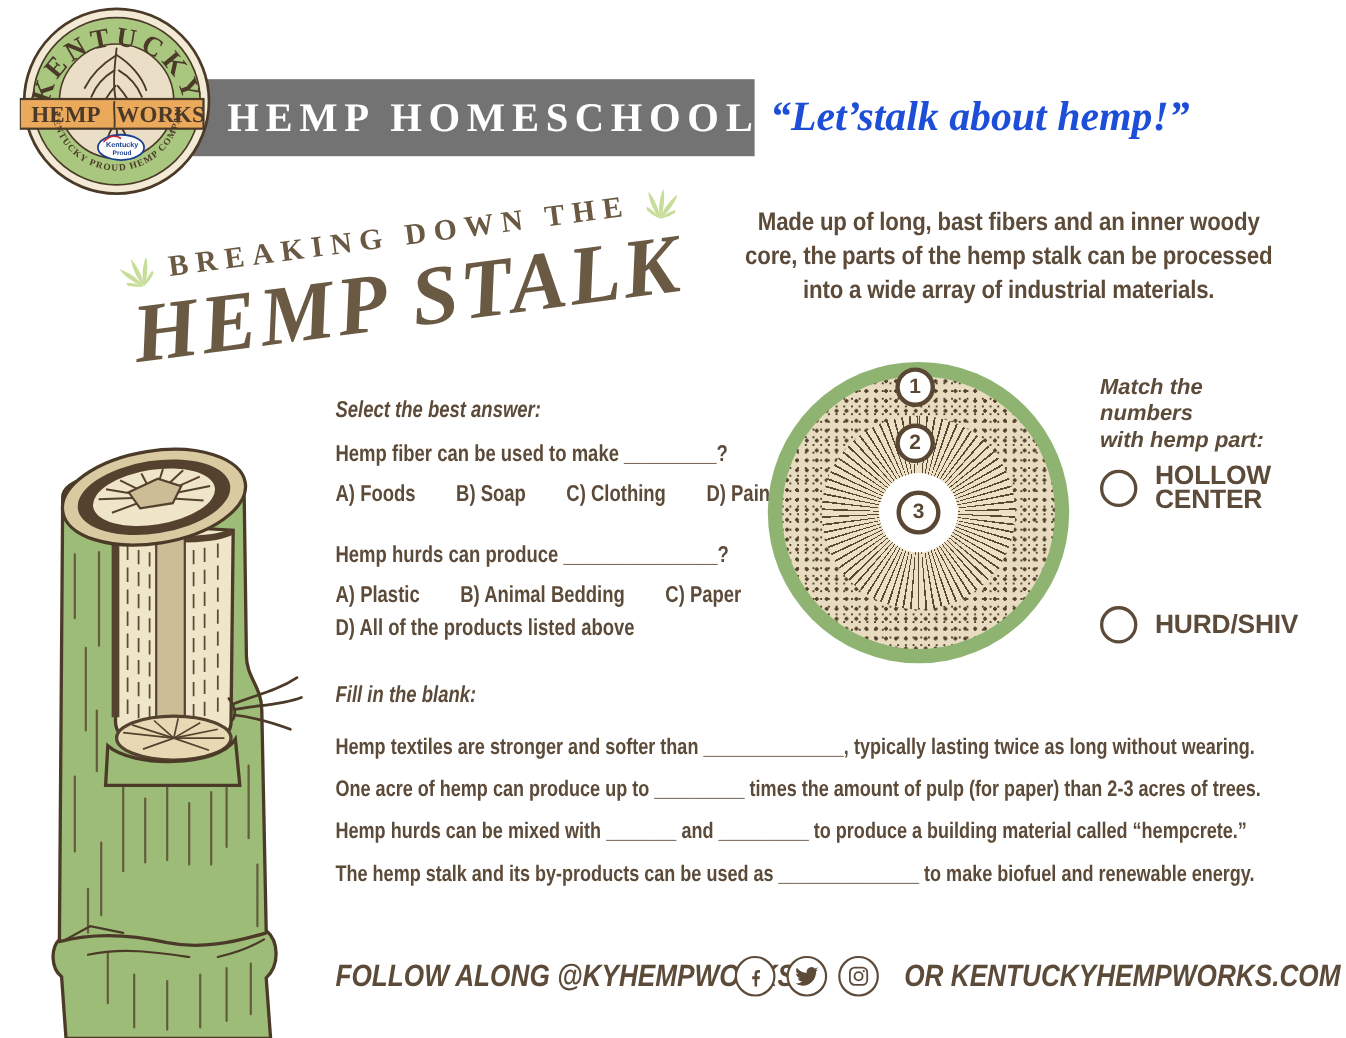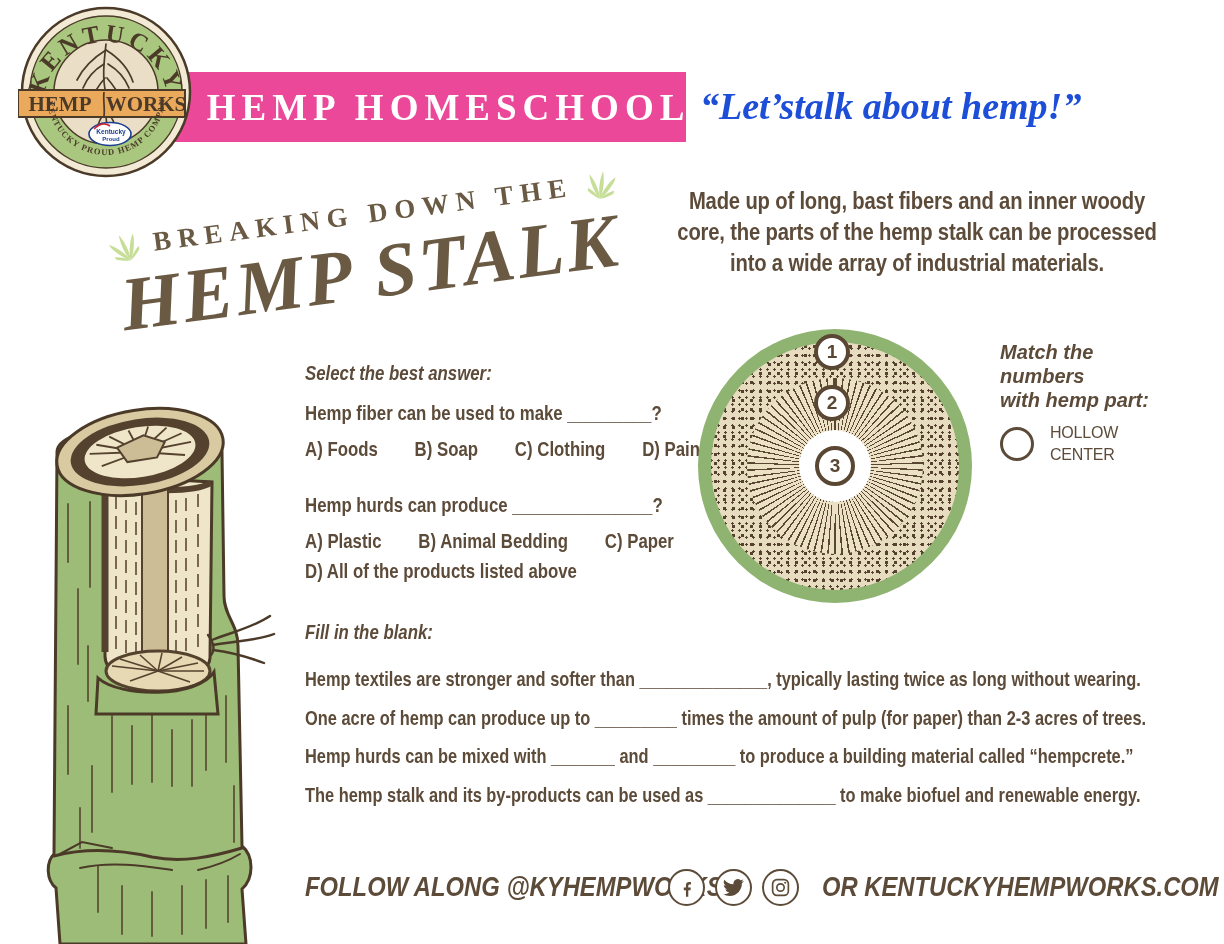--- a/index.html
+++ b/index.html
@@ -1,20 +1,20 @@
 <!DOCTYPE html>
 <html><head>
 <meta charset="utf-8">
 <style>
   html,body{margin:0;padding:0;background:#fff;}
   .page{position:relative;width:1224px;height:944px;background:#ffffff;overflow:hidden;
         font-family:"Liberation Sans",sans-serif;}
 
   
-  .banner{position:absolute;left:175px;top:72px;width:511px;height:70px;background:#ec4899;
+  .banner{position:absolute;left:175px;top:72px;width:511px;height:70px;background:#737373;
           display:flex;align-items:center;justify-content:center;padding-left:36px;box-sizing:border-box;}
   .banner-title{font-family:"Liberation Serif",serif;font-weight:700;font-size:37px;color:#ffffff;
           letter-spacing:6px;white-space:nowrap;}
   .tagline{position:absolute;left:700px;top:84px;width:480px;
           font-family:"Liberation Serif",serif;font-style:italic;font-weight:700;font-size:38px;
           color:#1d4ed8;white-space:nowrap;}
   .logo{position:absolute;left:18px;top:6px;}
 
   
   .title-rot{position:absolute;left:68px;top:196px;width:600px;text-align:center;
@@ -52,21 +52,21 @@
   .badge-1{left:116px;top:5px;} .badge-2{left:116px;top:56px;}
   .badge-3{left:117px;top:117px;width:40px;height:40px;}
 
   
   .match{position:absolute;left:1000px;top:340px;width:180px;color:#5d4b3a;}
   .match-heading{font-style:italic;font-weight:700;font-size:20px;line-height:24px;}
   .match-row{position:absolute;display:flex;align-items:center;gap:16px;}
   .mr1{top:82px;} .mr2{top:148px;} .mr3{top:211px;}
   .match-circle{width:34px;height:34px;border:3px solid #5d4b3a;border-radius:50%;background:#fff;
       box-sizing:border-box;flex:0 0 auto;}
-  .match-label{font-weight:400;font-size:16px;line-height:22px;letter-spacing:-.2px;width:105px;}
+  .match-label{font-weight:700;font-size:24px;line-height:22px;letter-spacing:-.2px;width:105px;}
 
   
   .fib{position:absolute;left:305px;top:620px;width:1080px;transform:scaleX(.8);transform-origin:left top;
        color:#5d4b3a;}
   .fib-heading{font-style:italic;font-weight:700;font-size:21px;}
   .fib-lines{margin-top:16px;}
   .fib-line{font-weight:700;font-size:20.5px;line-height:38.5px;white-space:nowrap;}
 
   
   .follow{position:absolute;left:305px;top:871px;font-style:italic;font-weight:700;font-size:28px;
@@ -194,20 +194,24 @@
   </div>
 
   <div class="match">
     <div class="match-heading">
       <div>Match the numbers</div>
       <div>with hemp part:</div>
     </div>
     <div class="match-row mr1">
       <div class="match-circle"></div>
       <div class="match-label">HOLLOW CENTER</div>
+    </div>
+    <div class="match-row mr3">
+      <div class="match-circle"></div>
+      <div class="match-label">HURD/SHIV</div>
     </div>
   </div>
 
   <div class="fib">
     <div class="fib-heading">Fill in the blank:</div>
     <div class="fib-lines">
       <div class="fib-line">Hemp textiles are stronger and softer than ______________, typically lasting twice as long without wearing.</div>
       <div class="fib-line">One acre of hemp can produce up to _________ times the amount of pulp (for paper) than 2-3 acres of trees.</div>
       <div class="fib-line">Hemp hurds can be mixed with _______ and _________ to produce a building material called “hempcrete.”</div>
       <div class="fib-line">The hemp stalk and its by-products can be used as ______________ to make biofuel and renewable energy.</div>

